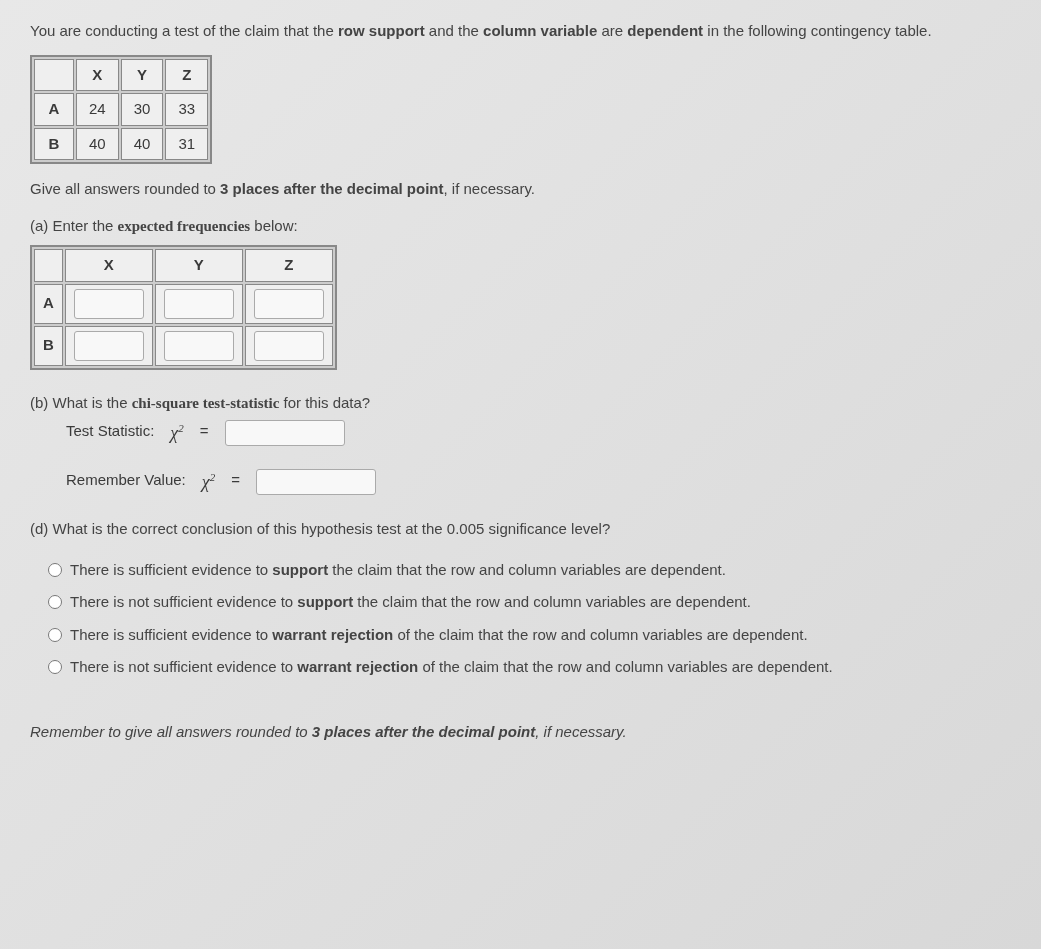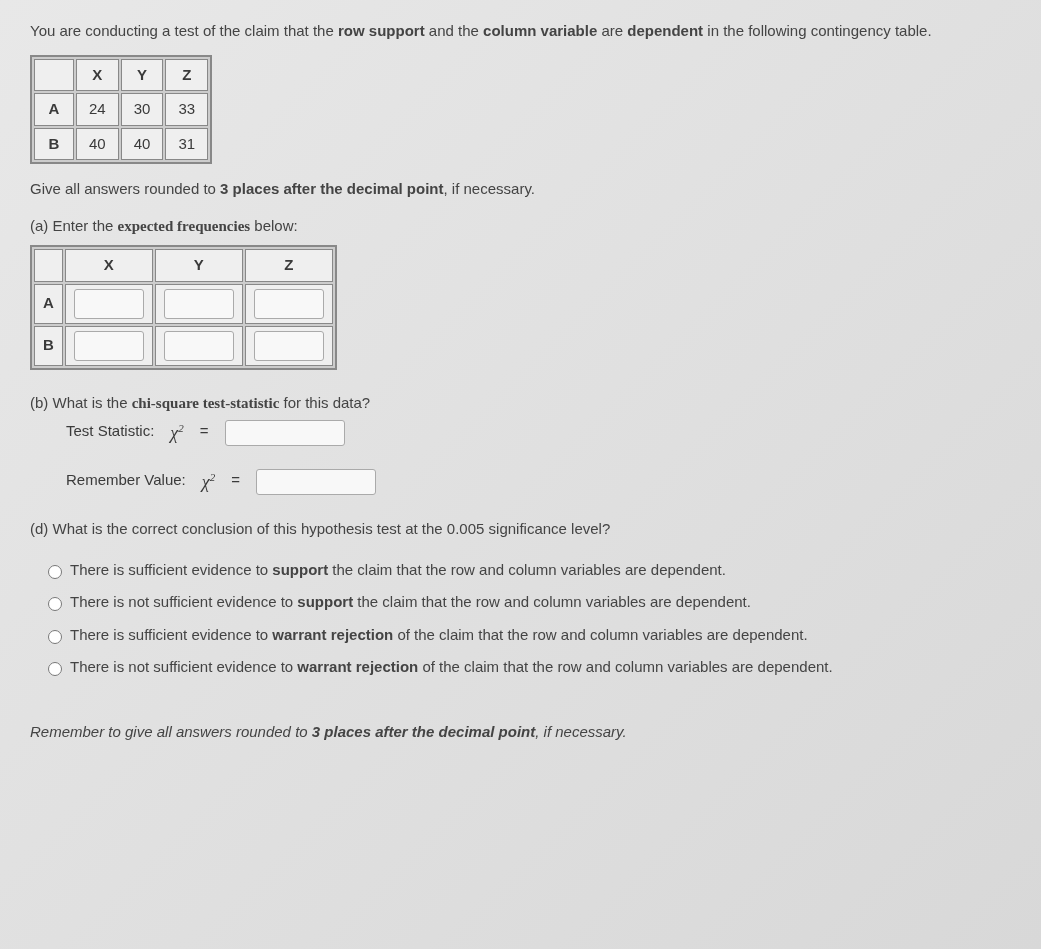--- a/index.html
+++ b/index.html
@@ -122,21 +122,21 @@
       border-radius: 3px;
       background: #f8f8f8;
       padding: 2px 6px;
       font-size: 14px;
     }
     .options {
       margin-top: 18px;
     }
     .option {
       display: flex;
-      align-items: center;
+      align-items: flex-start;
       gap: 8px;
       margin-bottom: 10px;
       padding-left: 18px;
     }
     .option input[type="radio"] {
       margin-top: 4px;
       width: 14px;
       height: 14px;
       flex-shrink: 0;
     }

